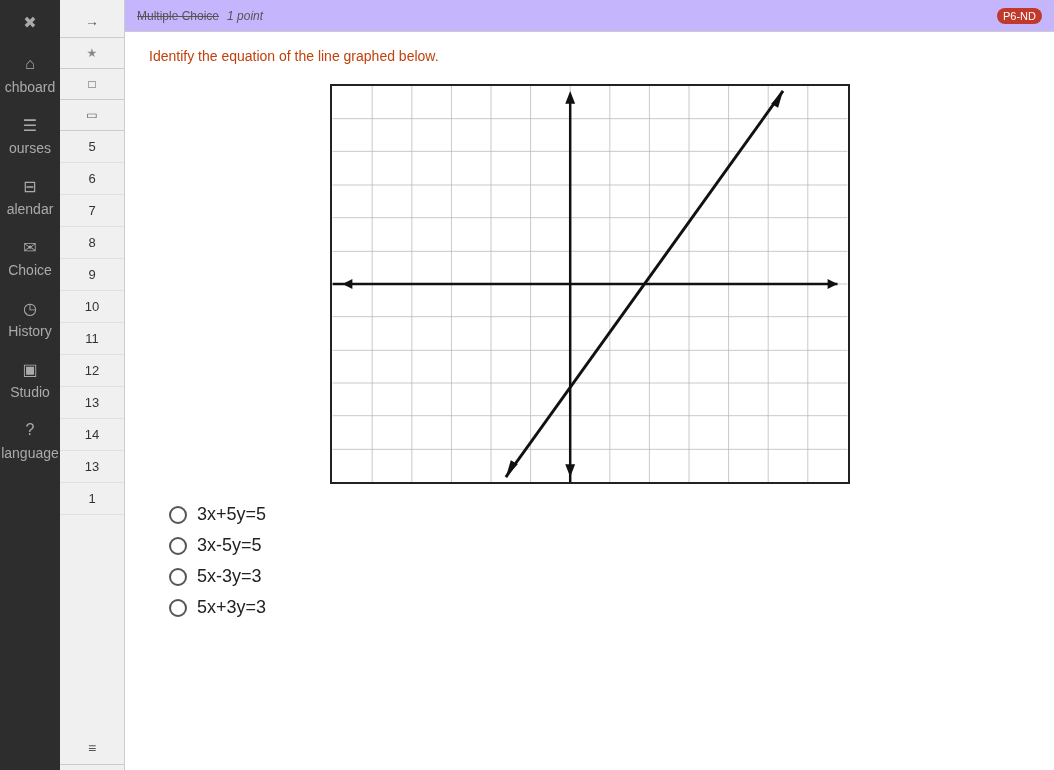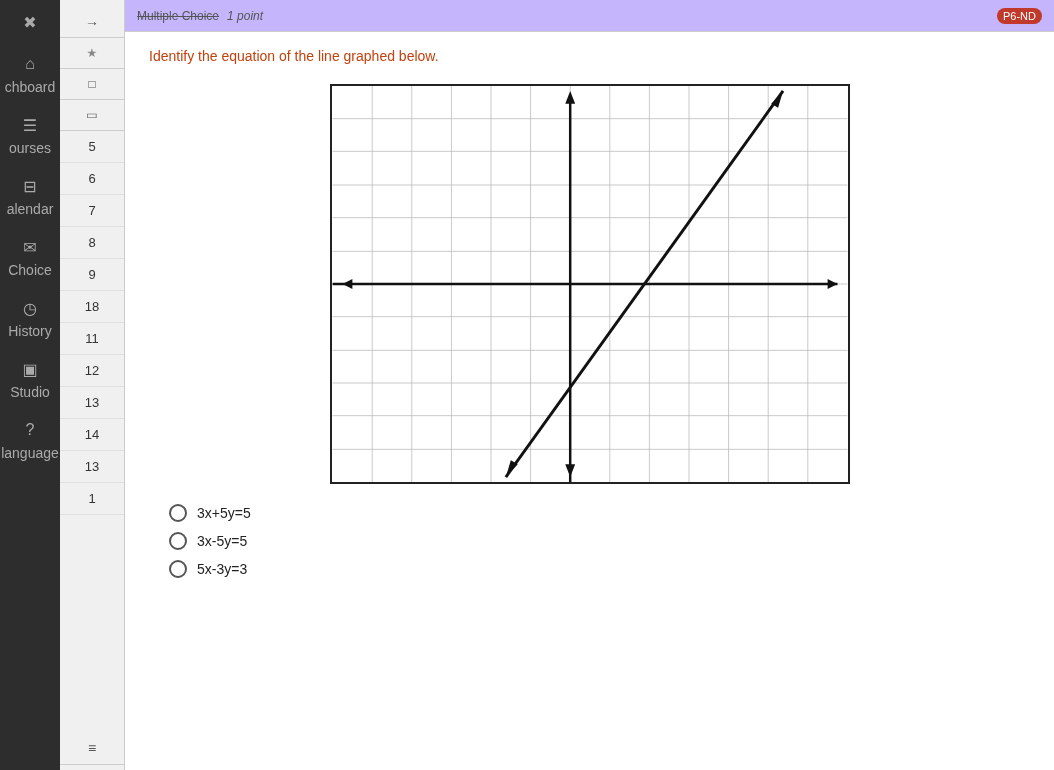--- a/index.html
+++ b/index.html
@@ -153,21 +153,21 @@
       display: flex;
       flex-direction: column;
       gap: 10px;
       margin-left: 20px;
     }
     .answer-choice {
       display: flex;
       align-items: center;
       gap: 10px;
       cursor: pointer;
-      font-size: 14px;
+      font-size: 18px;
       color: #222;
     }
     .radio-circle {
       width: 18px;
       height: 18px;
       border-radius: 50%;
       border: 2px solid #555;
       flex-shrink: 0;
       background: white;
     }
@@ -213,21 +213,21 @@
   <div class="q-nav-top">→</div>
   <div class="q-nav-top" style="font-size:12px; color:#888;">★</div>
   <div class="q-nav-top" style="font-size:12px;">□</div>
   <div class="q-nav-top" style="font-size:12px;">▭</div>
 
   <div class="q-nav-item">5</div>
   <div class="q-nav-item">6</div>
   <div class="q-nav-item">7</div>
   <div class="q-nav-item">8</div>
   <div class="q-nav-item">9</div>
-  <div class="q-nav-item">18</div>
+  <div class="q-nav-item">10</div>
   <div class="q-nav-item">11</div>
   <div class="q-nav-item">12</div>
   <div class="q-nav-item">13</div>
   <div class="q-nav-item">14</div>
   <div class="q-nav-item">13</div>
   <div class="q-nav-item">1</div>
   <div class="q-nav-top" style="margin-top:auto;">≡</div>
 </div>
 
 <div class="main-content">
@@ -299,15 +299,19 @@
         <span>3x+5y=5</span>
       </label>
       <label class="answer-choice">
         <div class="radio-circle"></div>
         <span>3x-5y=5</span>
       </label>
       <label class="answer-choice">
         <div class="radio-circle"></div>
         <span>5x-3y=3</span>
       </label>
+      <label class="answer-choice">
+        <div class="radio-circle"></div>
+        <span>5x+3y=3</span>
+      </label>
     </div>
   </div>
 </div>
 
 </body></html>

